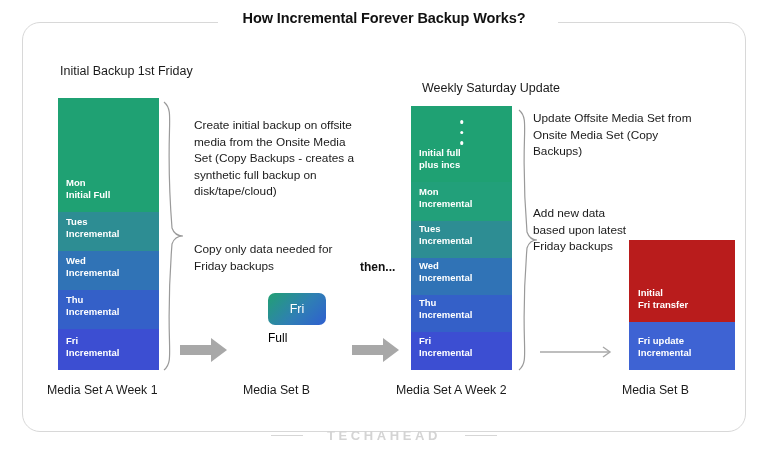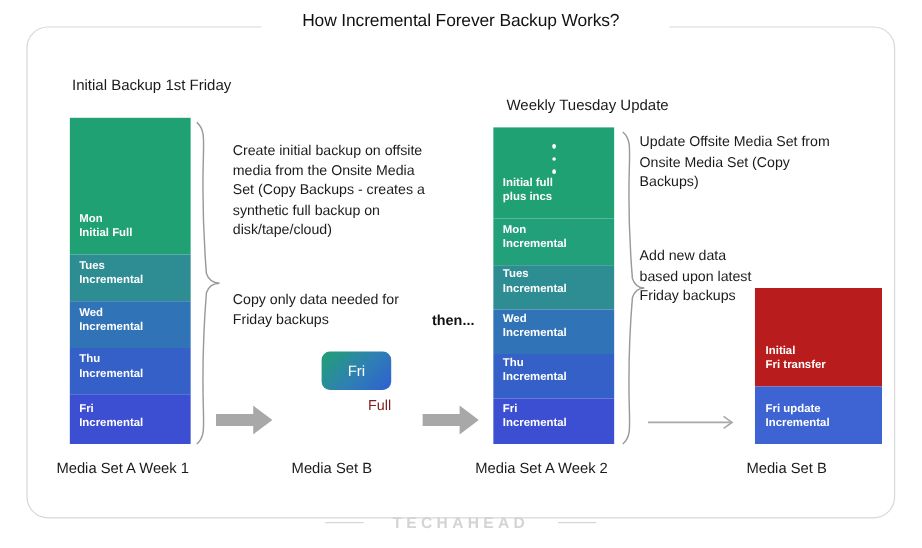--- a/index.html
+++ b/index.html
@@ -29,21 +29,21 @@
     left: 218px; top: 12px;
     width: 340px; height: 22px;
     background: #ffffff;
   }
   .title {
     position: absolute;
     left: 0; top: 10px;
     width: 768px;
     text-align: center;
     font-size: 14.5px;
-    font-weight: normal;
+    font-weight: bold;
     color: #111111;
     letter-spacing: -0.1px;
   }
 
   
   .hdr {
     position: absolute;
     font-size: 12.5px;
     color: #1a1a1a;
     white-space: nowrap;
@@ -117,22 +117,22 @@
     left: 268px; top: 293px;
     width: 58px; height: 32px;
     border-radius: 7px;
     background: linear-gradient(135deg,#22a073 0%,#2f7fb4 55%,#2f5fd0 100%);
     display: flex; align-items: center; justify-content: center;
     color: #ffffff; font-size: 12.5px;
   }
   #fri-full {
     position: absolute;
     left: 268px; top: 331px;
-    width: 58px; text-align: right;
-    font-size: 12px; color: #7f1d1d;
+    width: 58px; text-align: left;
+    font-size: 12px; color: #000000;
   }
 
   
   .para {
     position: absolute;
     font-size: 11.8px;
     line-height: 16.5px;
     color: #1a1a1a;
     white-space: pre-line;
   }
@@ -192,21 +192,21 @@
 </head>
 <body>
 
 <div id="canvas">
 
   <div class="frame"></div>
   <div class="title-mask"></div>
   <div class="title">How Incremental Forever Backup Works?</div>
 
   <div class="hdr" id="hdr-initial">Initial Backup 1st Friday</div>
-  <div class="hdr" id="hdr-weekly">Weekly Tuesday Update</div>
+  <div class="hdr" id="hdr-weekly">Weekly Saturday Update</div>
 
   <div class="stack" id="stack1">
     <div class="seg s1">
       <div class="seg-label">Mon
 Initial Full</div>
     </div>
     <div class="seg s2">
       <div class="seg-label">Tues
 Incremental</div>
     </div>

